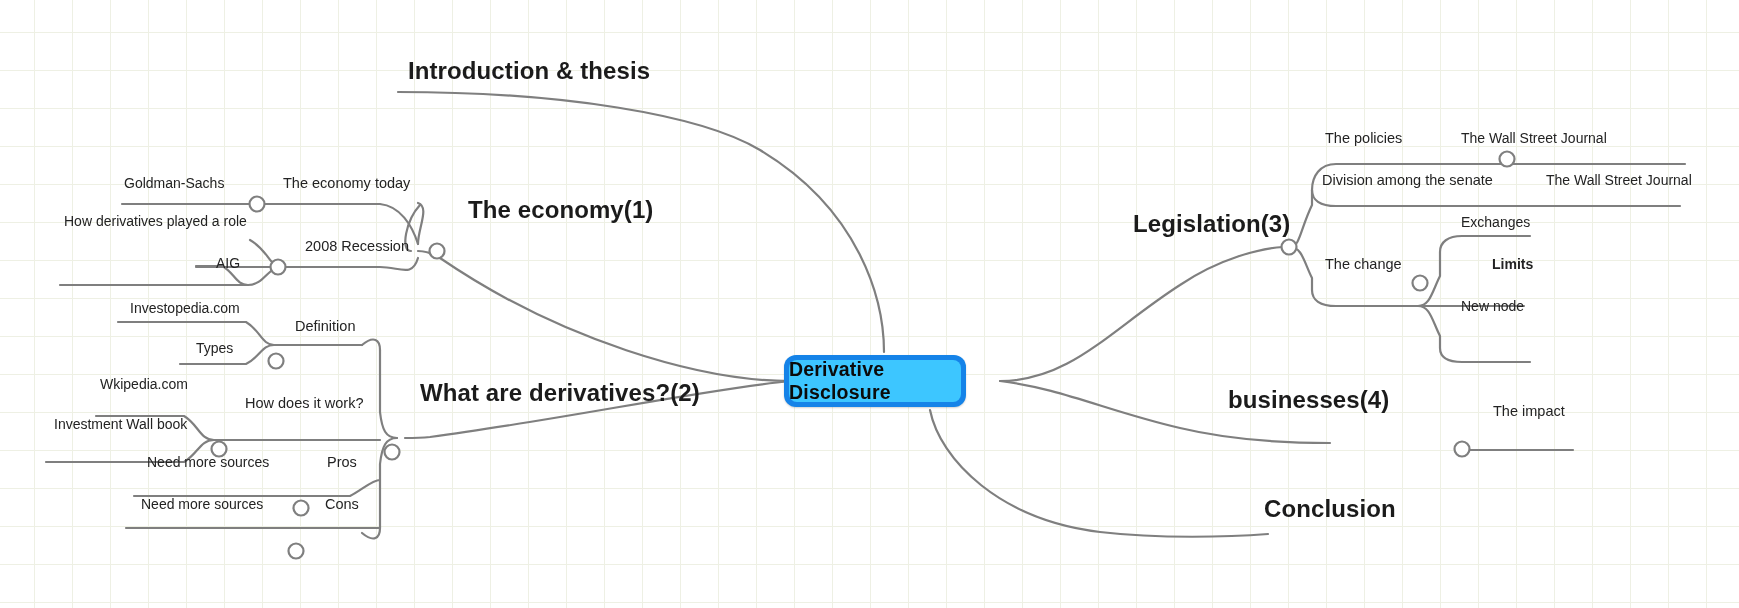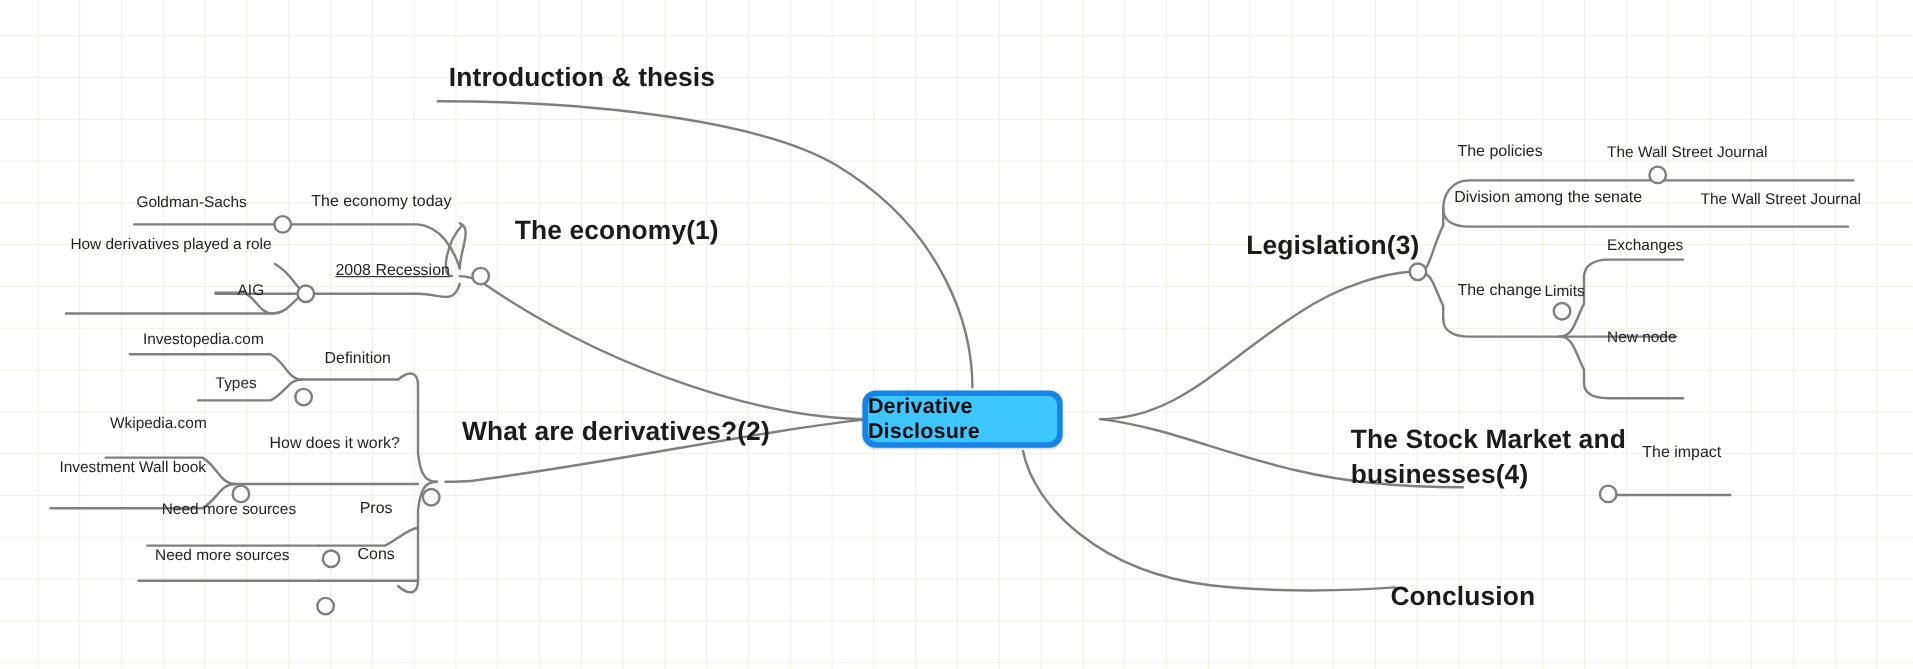--- a/index.html
+++ b/index.html
@@ -153,21 +153,21 @@
   <div class="node-label lvl1" style="left:408px; top:56px;">Introduction &amp; thesis</div>
 
   <div class="node-label lvl1" style="left:468px; top:195px;">The economy(1)</div>
 
   <div class="node-label lvl1" style="left:420px; top:378px;">What are derivatives?(2)</div>
 
   <div class="node-label lvl2" style="left:283px; top:175px;">The economy today</div>
 
   <div class="node-label lvl3" style="left:124px; top:175px;">Goldman-Sachs</div>
 
-  <div class="node-label lvl2" style="left:305px; top:238px;text-decoration:underline;">2008 Recession</div>
+  <div class="node-label lvl2" style="left:305px; top:238px;">2008 Recession</div>
 
   <div class="node-label lvl3" style="left:64px; top:213px;">How derivatives played a role</div>
 
   <div class="node-label lvl3" style="left:216px; top:255px;">AIG</div>
 
   <div class="node-label lvl2" style="left:295px; top:318px;">Definition</div>
 
   <div class="node-label lvl3" style="left:130px; top:300px;">Investopedia.com</div>
 
   <div class="node-label lvl3" style="left:196px; top:340px;">Types</div>
@@ -182,37 +182,36 @@
 
   <div class="node-label lvl3" style="left:147px; top:454px;">Need more sources</div>
 
   <div class="node-label lvl2" style="left:325px; top:496px;">Cons</div>
 
   <div class="node-label lvl3" style="left:141px; top:496px;">Need more sources</div>
 
   <div class="node-label lvl1" style="left:1133px; top:209px;">Legislation(3)</div>
 
   <div class="node-label lvl1" style="left:1228px; top:384px; line-height:1.32;">
-    <div>The Stock Market and</div>
     <div>businesses(4)</div>
   </div>
 
-  <div class="node-label lvl1" style="left:1264px; top:528px;">Conclusion</div>
+  <div class="node-label lvl1" style="left:1264px; top:494px;">Conclusion</div>
 
   <div class="node-label lvl2" style="left:1325px; top:130px;">The policies</div>
 
   <div class="node-label lvl3" style="left:1461px; top:130px;">The Wall Street Journal</div>
 
   <div class="node-label lvl2" style="left:1322px; top:172px;">Division among the senate</div>
 
   <div class="node-label lvl3" style="left:1546px; top:172px;">The Wall Street Journal</div>
 
   <div class="node-label lvl2" style="left:1325px; top:256px;">The change</div>
 
   <div class="node-label lvl3" style="left:1461px; top:214px;">Exchanges</div>
 
-  <div class="node-label lvl3" style="left:1404px; top:256px;">Limits</div>
+  <div class="node-label lvl3" style="left:1492px; top:256px;font-weight:bold;">Limits</div>
 
   <div class="node-label lvl3" style="left:1461px; top:298px;">New node</div>
 
   <div class="node-label lvl2" style="left:1493px; top:403px;">The impact</div>
 
 </div>
 
 </body></html>

